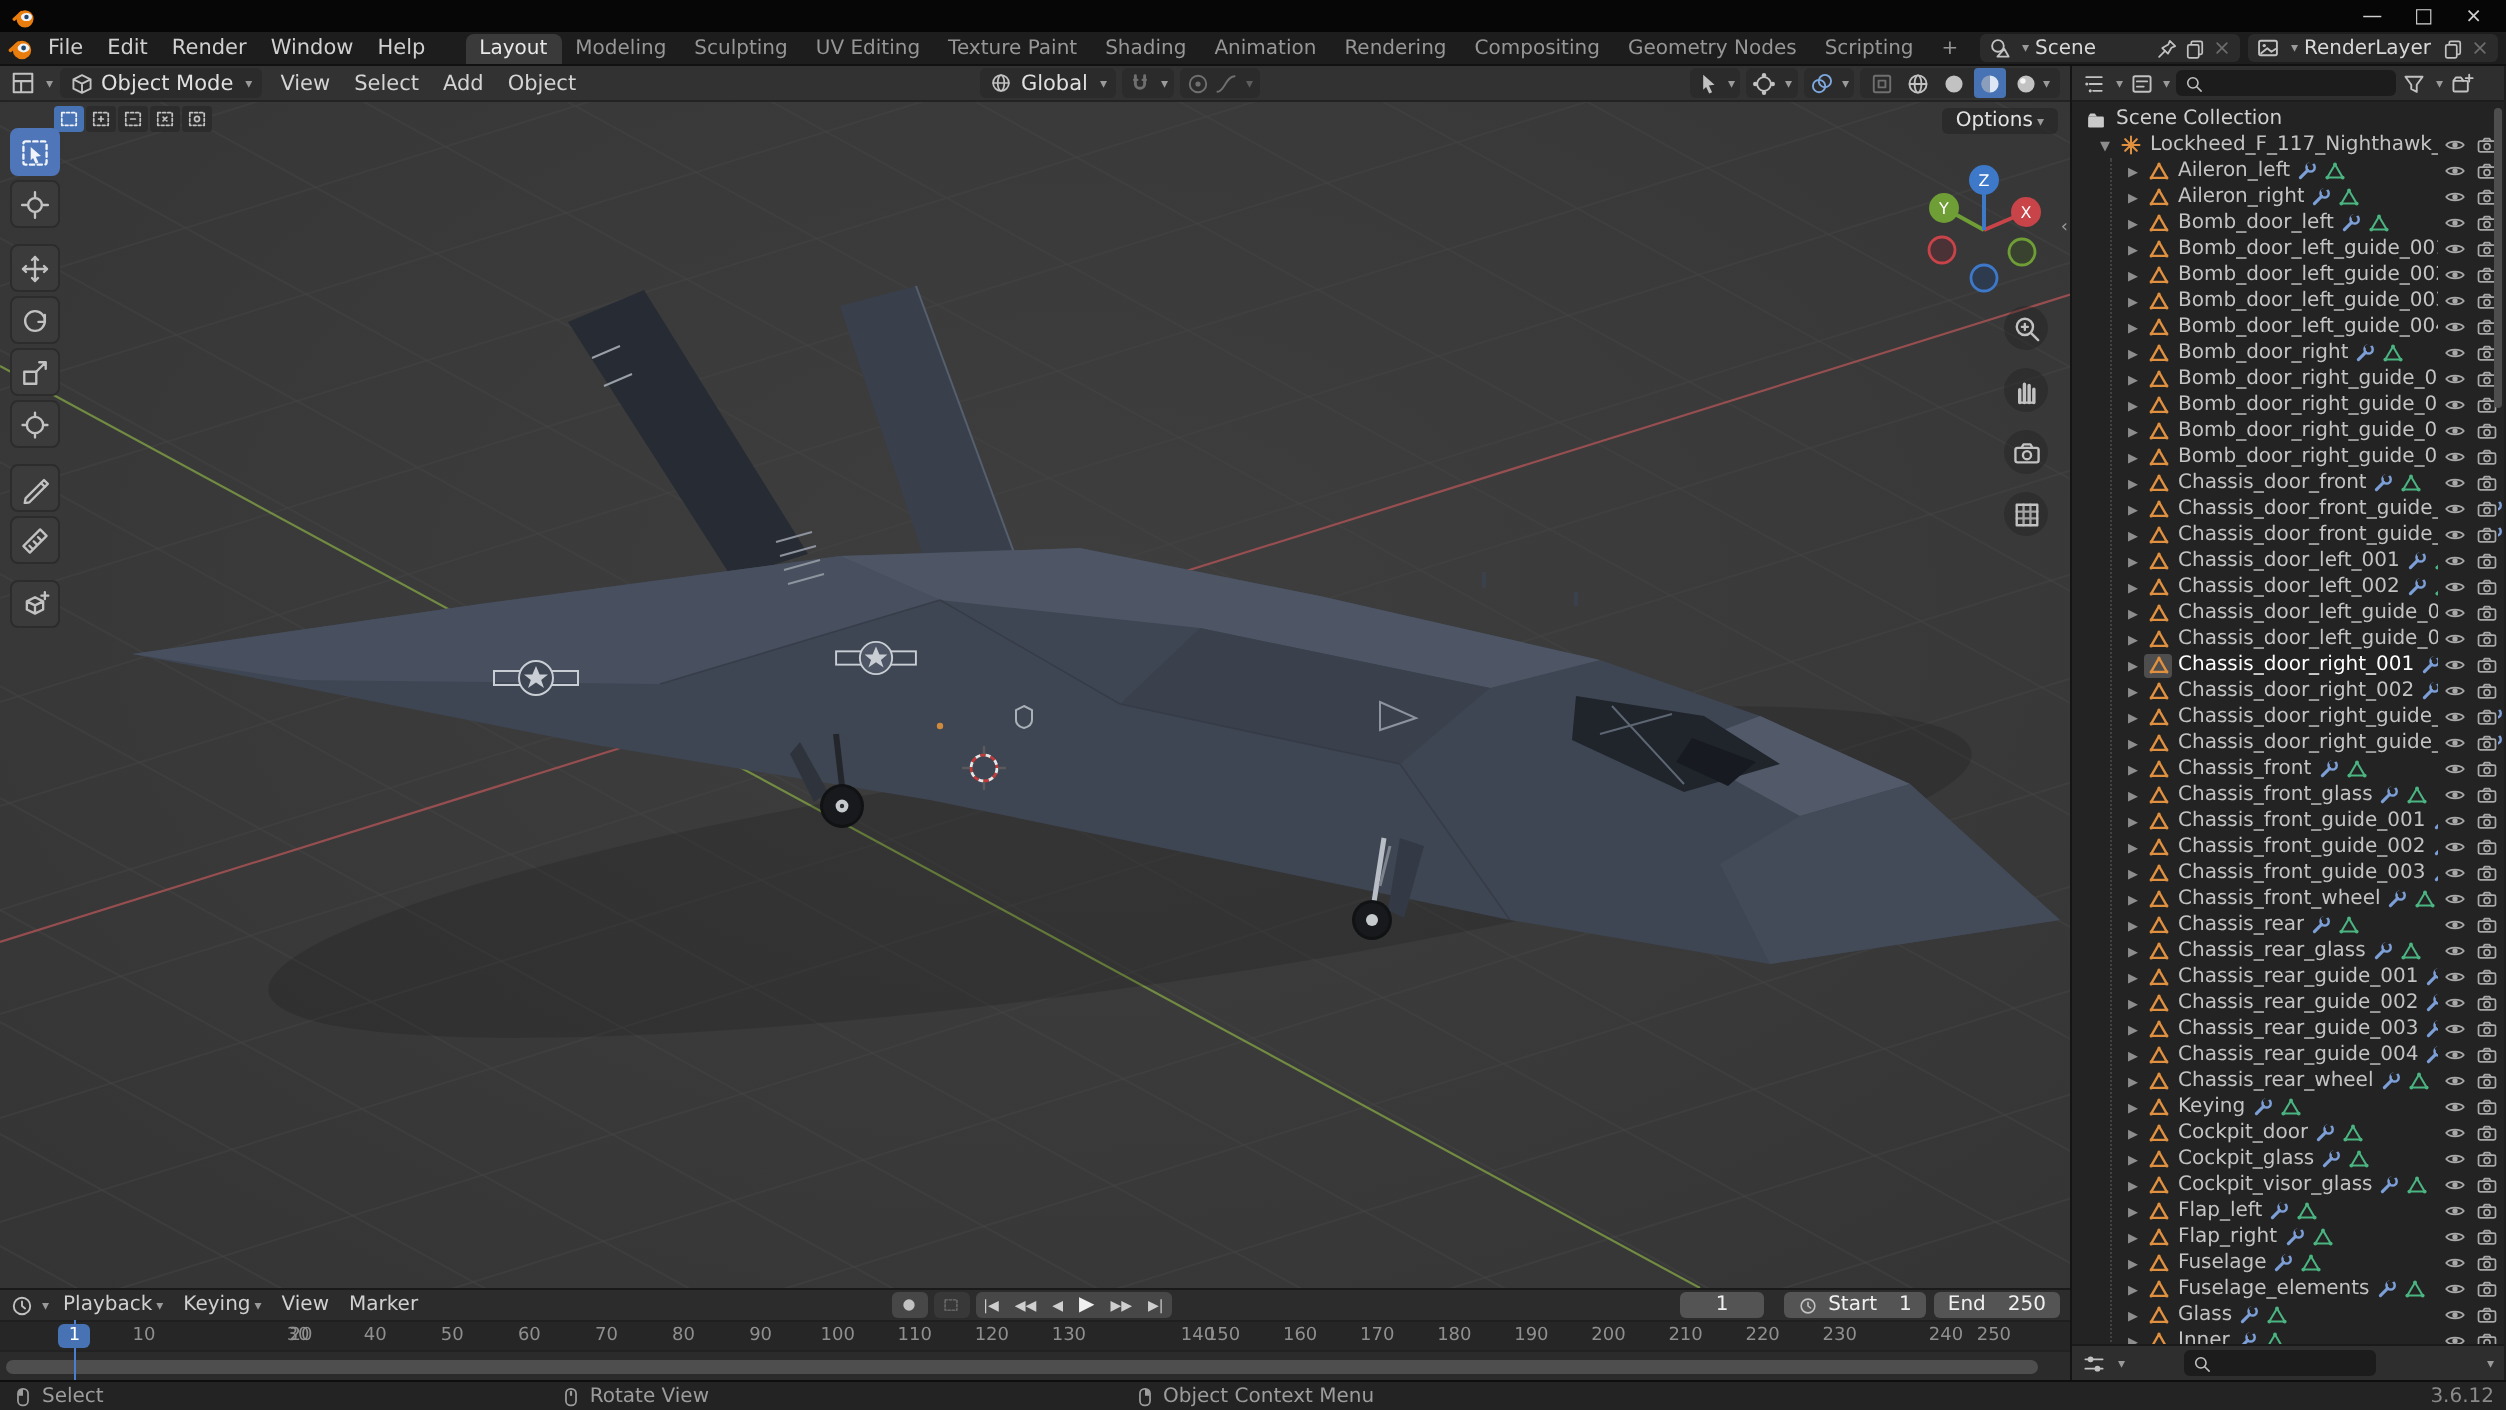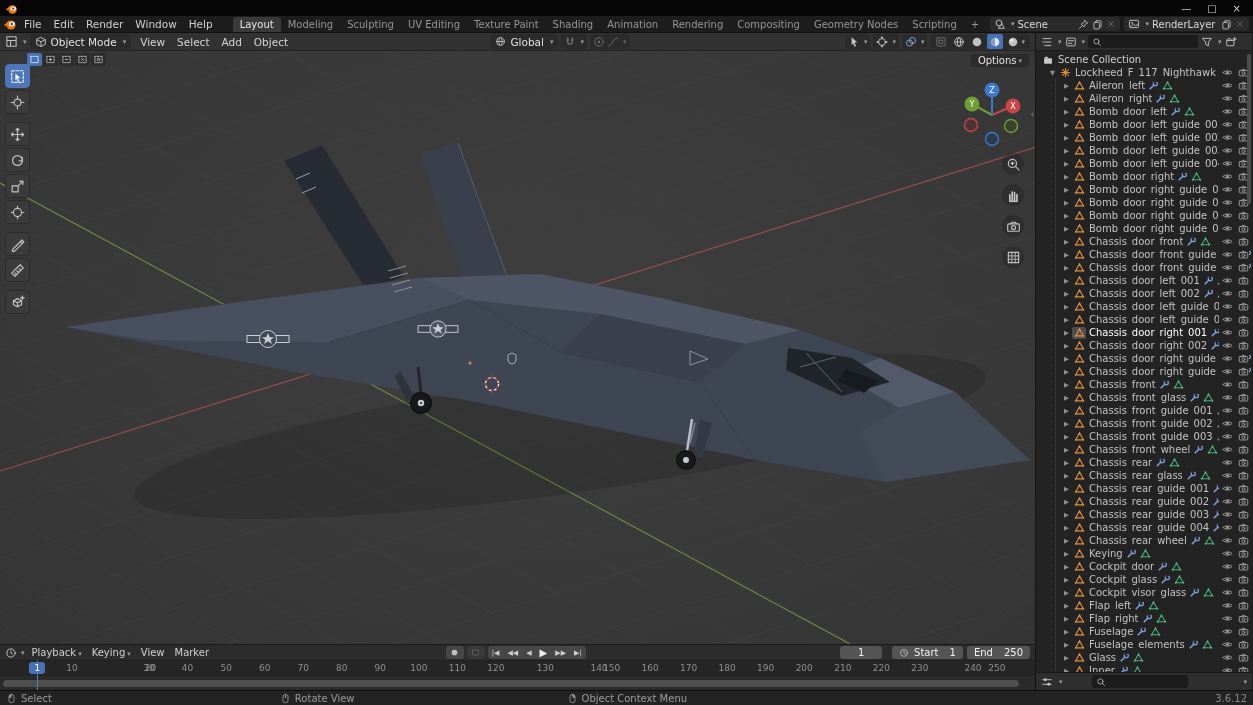--- a/index.html
+++ b/index.html
@@ -659,21 +659,21 @@
           <span class="tick" style="left: 149.066px;">30</span>
           <span class="tick" style="left: 187.606px;">40</span>
           <span class="tick" style="left: 226.146px;">50</span>
           <span class="tick" style="left: 264.686px;">60</span>
           <span class="tick" style="left: 303.226px;">70</span>
           <span class="tick" style="left: 341.766px; text-align: center;">80</span>
           <span class="tick" style="left: 380.306px;">90</span>
           <span class="tick" style="left: 418.846px;">100</span>
           <span class="tick" style="left: 457.386px;">110</span>
           <span class="tick" style="left: 495.926px;">120</span>
-          <span class="tick" style="left: 534.466px; margin-left: 11px;">130</span>
+          <span class="tick" style="left: 534.466px;">130</span>
           <span class="tick" style="left: 573.006px; margin-left: 26px;">140</span>
           <span class="tick" style="left: 611.546px;">150</span>
           <span class="tick" style="left: 650.086px;">160</span>
           <span class="tick" style="left: 688.626px;">170</span>
           <span class="tick" style="left: 727.166px;">180</span>
           <span class="tick" style="left: 765.706px;">190</span>
           <span class="tick" style="left: 804.246px;">200</span>
           <span class="tick" style="left: 842.786px; text-align: right;">210</span>
           <span class="tick" style="left: 881.326px;">220</span>
           <span class="tick" style="left: 919.866px;">230</span>

